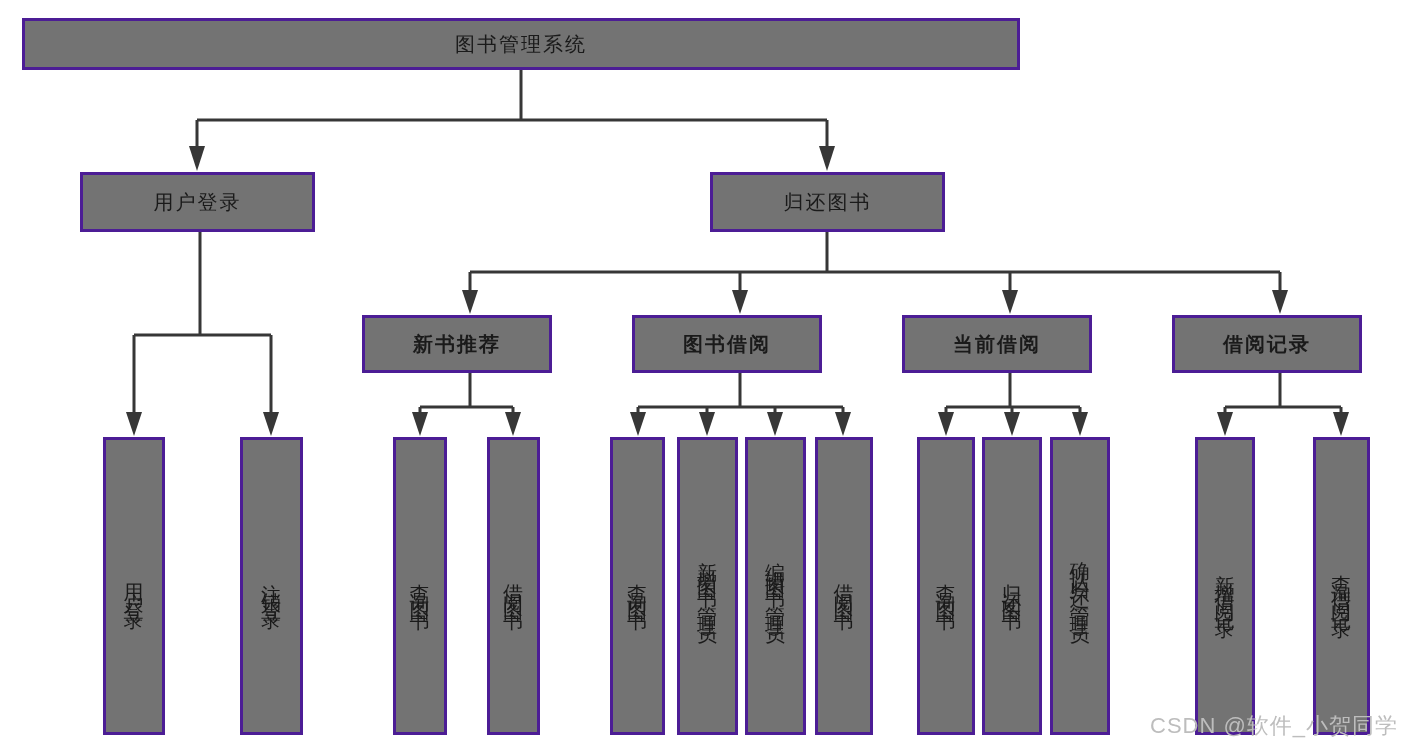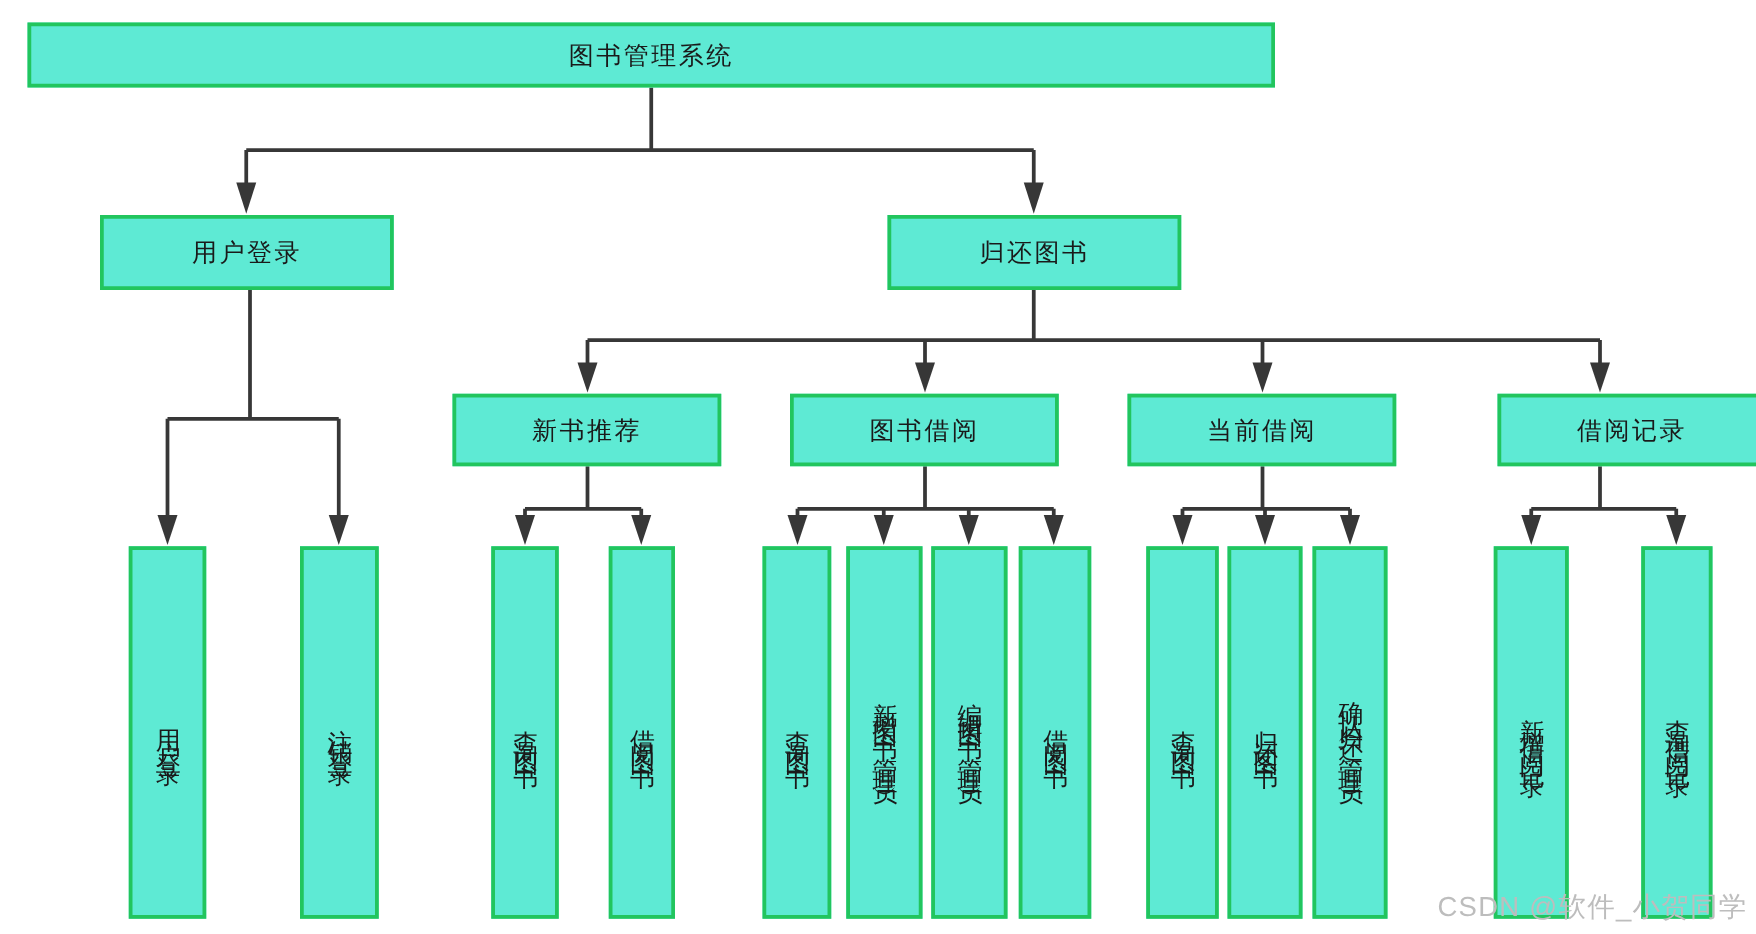--- a/index.html
+++ b/index.html
@@ -2,27 +2,27 @@
 <html><head>
 <meta charset="utf-8">
 <style>
   html,body{margin:0;padding:0;background:#ffffff;}
   #stage{
     position:relative;width:1405px;height:747px;background:#ffffff;overflow:hidden;
     font-family:"Liberation Sans","DejaVu Sans",sans-serif;color:#1a1a1a;
   }
   #wires{position:absolute;left:0;top:0;width:1405px;height:747px;z-index:1;}
   .node{
-    position:absolute;box-sizing:border-box;border:3px solid #22c55e;background:#5eead4;
+    position:absolute;box-sizing:border-box;border:3px solid #4c1d95;background:#737373;
     display:flex;align-items:center;justify-content:center;z-index:2;
   }
   .hlabel{font-size:20px;letter-spacing:2px;white-space:nowrap;color:#1a1a1a;}
   .root{left:22px;top:18px;width:998px;height:52px;}
   .lvl2{top:172px;width:235px;height:60px;}
-  .lvl3{top:315px;width:215px;height:58px;}
+  .lvl3{top:315px;width:190px;height:58px;font-weight:bold;}
   .leaf{top:437px;height:298px;}
   .vtext{
     writing-mode:vertical-rl;text-orientation:mixed;
     font-size:20px;letter-spacing:9px;line-height:1;color:#1a1a1a;
   }
   #watermark{
     position:absolute;left:1150px;top:711px;z-index:3;
     font-size:22px;color:#bdbdbd;white-space:nowrap;letter-spacing:1px;text-align:right;
   }
 </style>
@@ -84,21 +84,21 @@
 
   <div class="node lvl3" style="left:362px">
     <span class="hlabel">新书推荐</span>
   </div>
   <div class="node lvl3" style="left:902px">
     <span class="hlabel">当前借阅</span>
   </div>
   <div class="node lvl3" style="left:632px">
     <span class="hlabel">图书借阅</span>
   </div>
-  <div class="node lvl3" style="left:1198px">
+  <div class="node lvl3" style="left:1172px">
     <span class="hlabel">借阅记录</span>
   </div>
 
   <div class="node leaf" style="left:103px;width:62px">
     <span class="vtext">用户登录</span>
   </div>
   <div class="node leaf" style="left:240px;width:63px">
     <span class="vtext">注销登录</span>
   </div>
 

